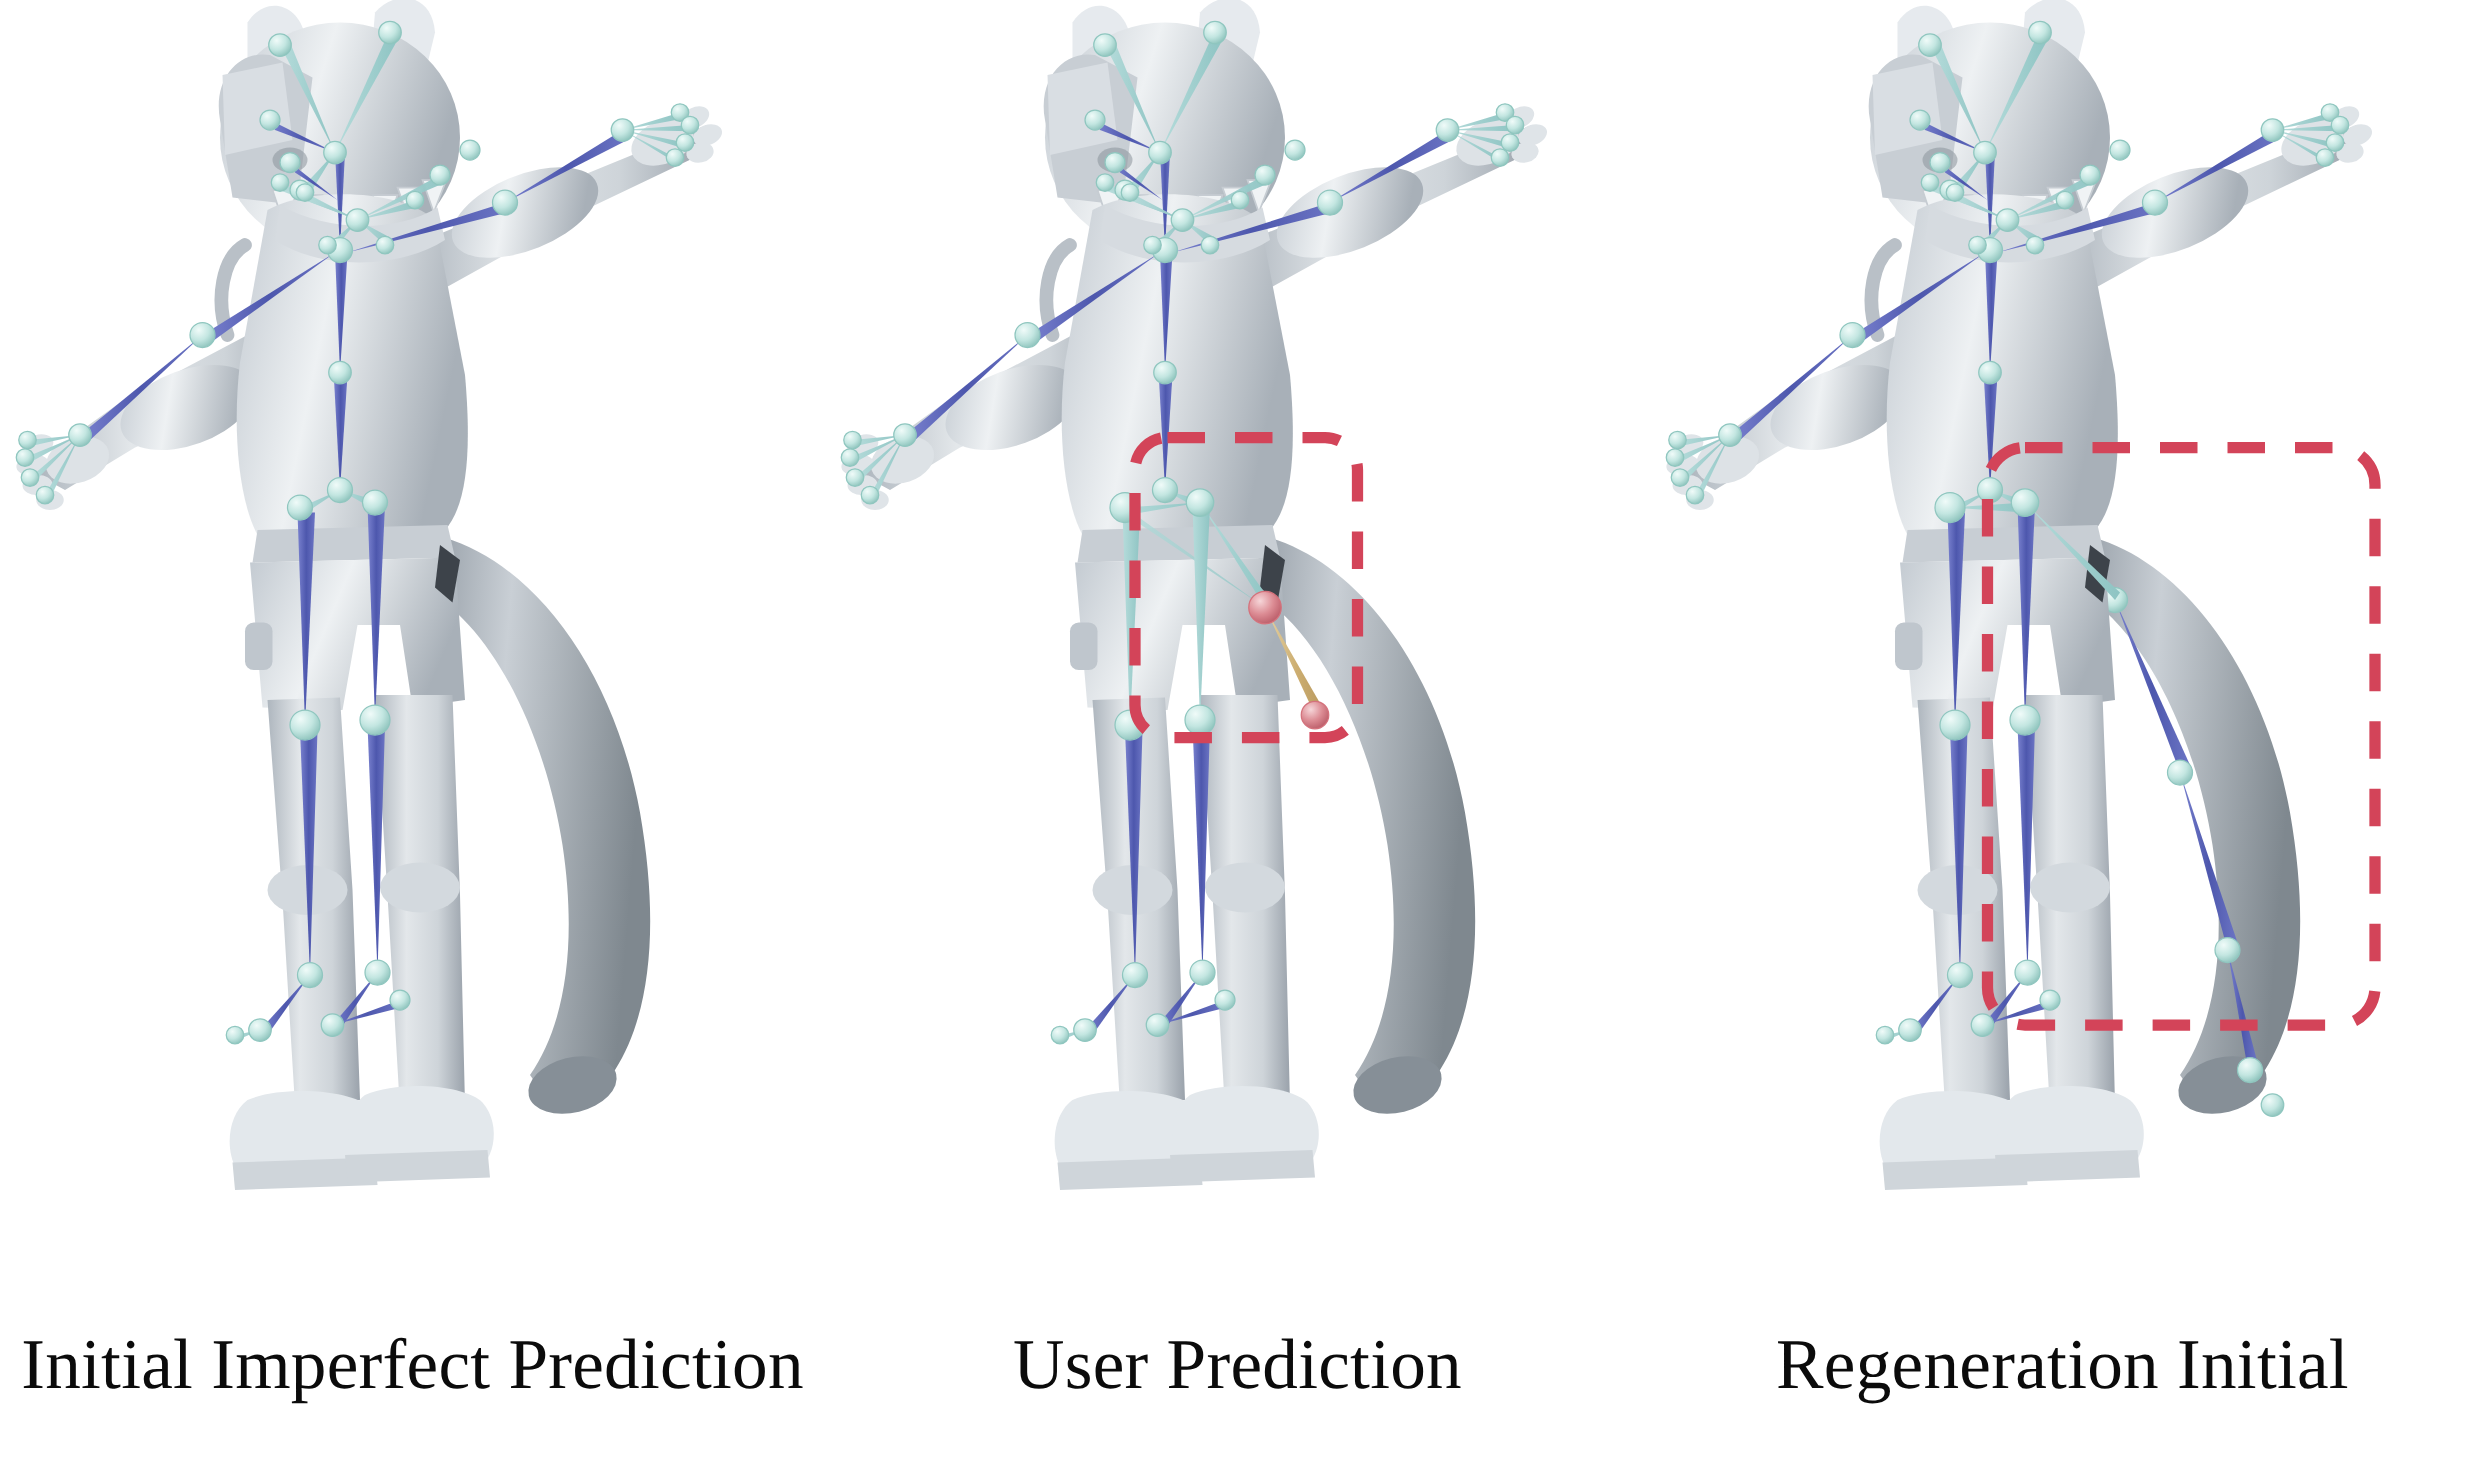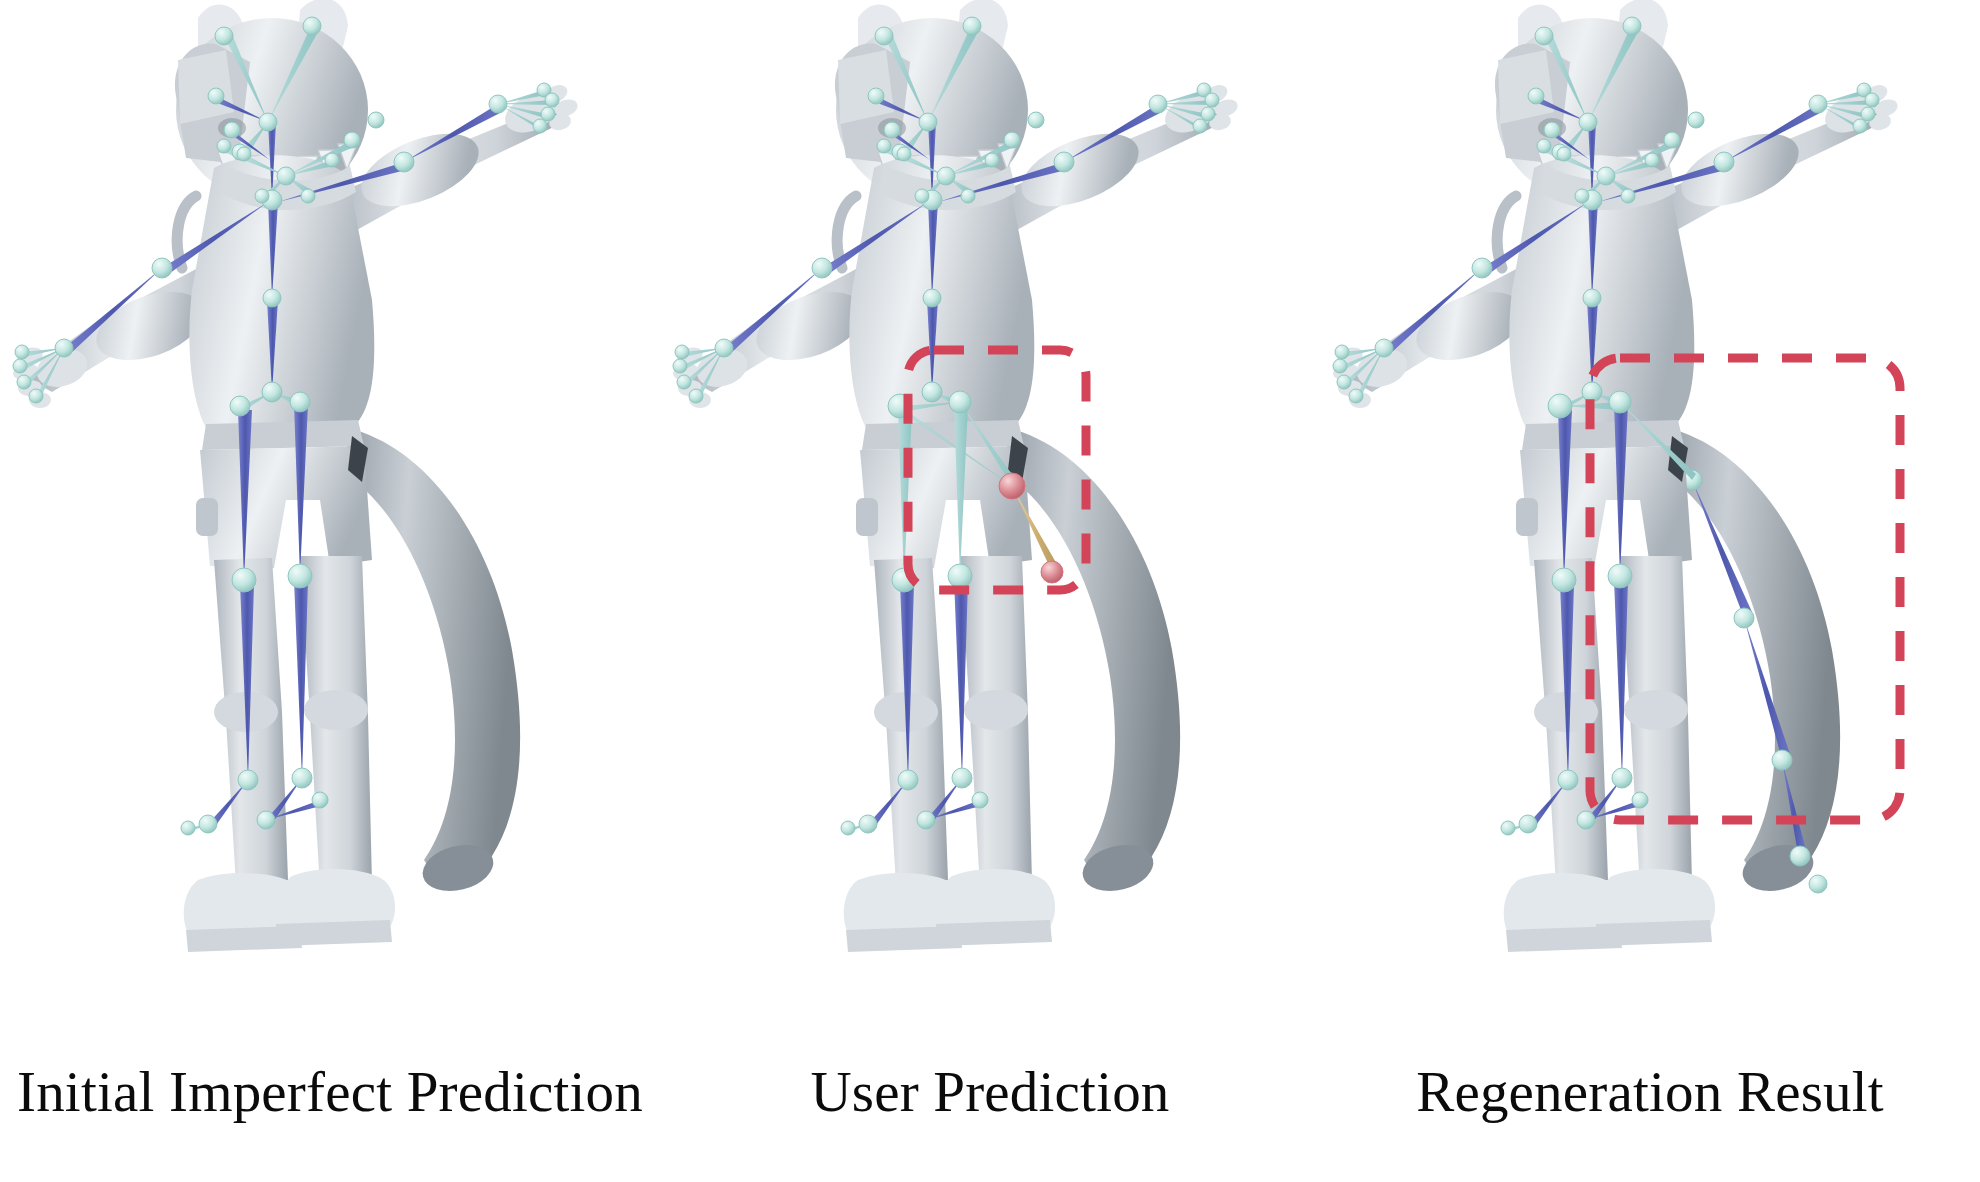--- a/index.html
+++ b/index.html
@@ -573,16 +573,16 @@
             <circle cx="188" cy="828" r="7" fill="url(#jg)"></circle>
             <circle cx="320" cy="800" r="8" fill="url(#jg)"></circle>
           </g>
         </g>
       </svg>
 
       <svg class="anno-svg" viewBox="0 0 660 1060">
         <rect id="anno-box-3" x="270" y="358" width="310" height="462" rx="30" ry="30" fill="none" stroke="#d34459" stroke-width="9" stroke-dasharray="30 24" stroke-linecap="butt"></rect>
       </svg>
     </div>
-    <div class="caption">Regeneration Result</div>
+    <div class="caption">Regeneration Initial</div>
   </div>
 
 </div>
 
 </body></html>

